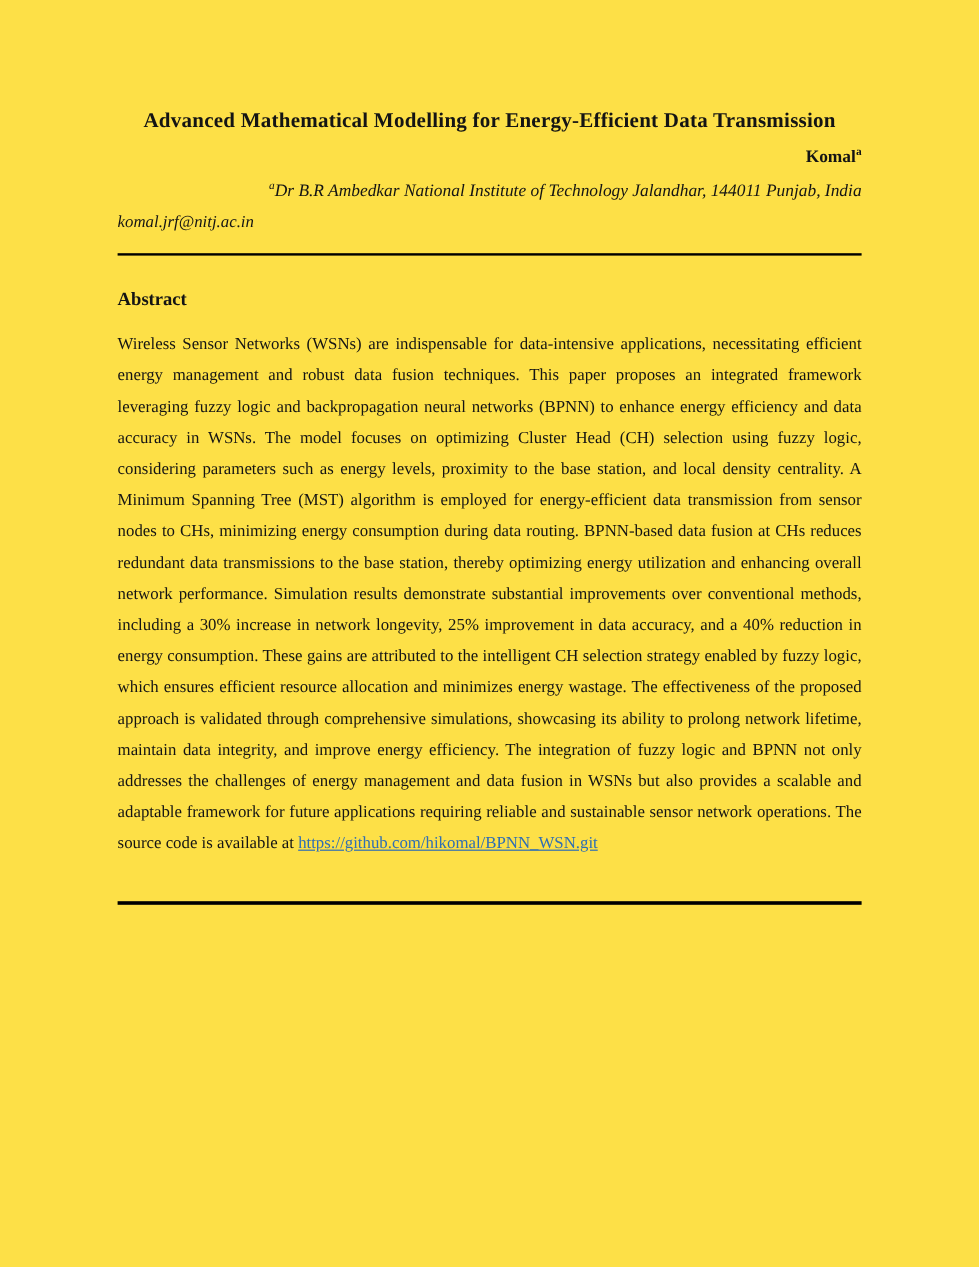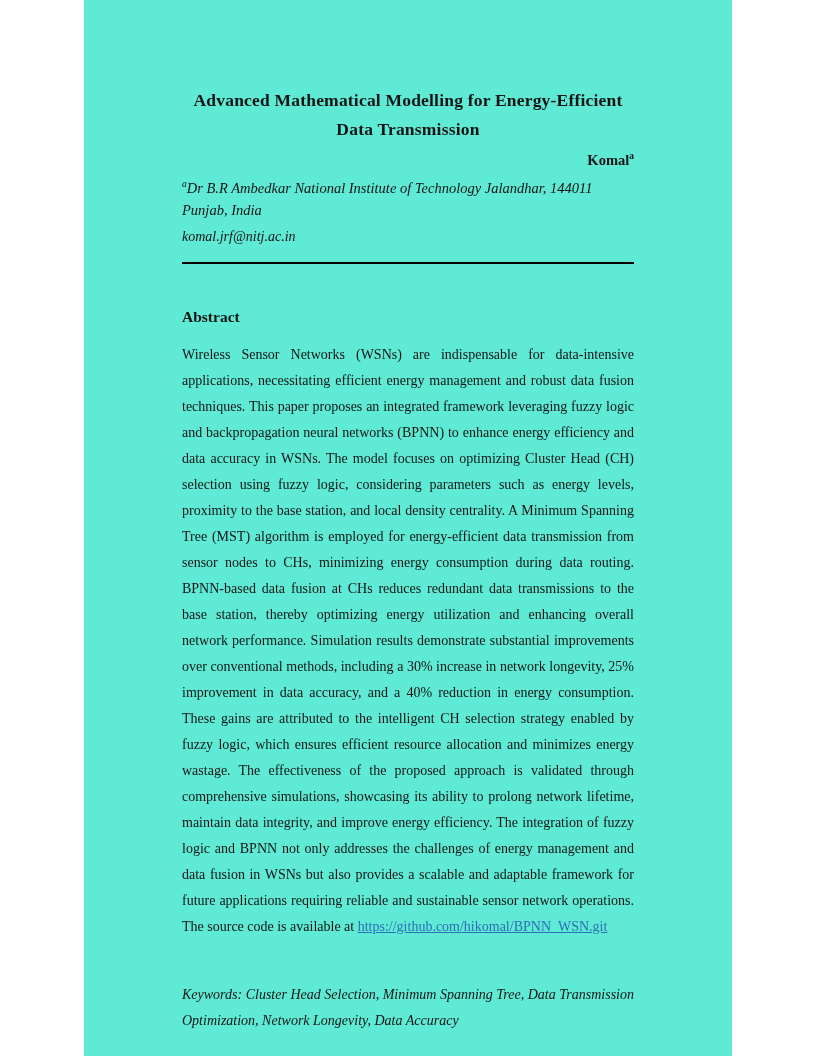--- a/index.html
+++ b/index.html
@@ -1,22 +1,22 @@
 <!DOCTYPE html>
 <html><head>
 <meta charset="utf-8">
 <style>
   * { margin: 0; padding: 0; box-sizing: border-box; }
   html, body { background: #ffffff; }
   .page {
     position: relative;
-    width: 648px;
+    width: 816px;
     height: 1056px;
     margin: 0 auto;
-    background: #5eead4;
+    background: #fde047;
     font-family: "Liberation Serif", "DejaVu Serif", serif;
     color: #141414;
     padding: 0 98px;
     overflow: hidden;
   }
   .title {
     margin-top: 86px;
     text-align: center;
     font-weight: bold;
     font-size: 17.5px;
@@ -26,40 +26,40 @@
   .author-line {
     margin-top: 5px;
     text-align: right;
     font-weight: bold;
     font-size: 14.5px;
     line-height: 22px;
   }
   sup { font-size: 9.5px; vertical-align: super; line-height: 0; }
   .affiliation {
     margin-top: 6px;
-    text-align: left;
+    text-align: right;
     font-style: italic;
     font-size: 14.5px;
     line-height: 22px;
   }
   .email {
     margin-top: 5px;
     text-align: left;
     font-style: italic;
     font-size: 14px;
     line-height: 22px;
   }
   .rule-top {
     margin-top: 14px;
     border: none;
     border-top: 2.5px solid #000000;
     height: 0;
   }
   .abstract-heading {
-    margin-top: 42px;
+    margin-top: 26px;
     font-weight: bold;
     font-size: 15.5px;
     line-height: 22px;
   }
   .abstract-body {
     margin-top: 14px;
     font-size: 14px;
     line-height: 26px;
     text-align: justify;
     text-justify: inter-word;
@@ -97,17 +97,16 @@
   <div class="affiliation"><sup>a</sup><span>Dr B.R Ambedkar National Institute of Technology Jalandhar, 144011 Punjab, India</span></div>
 
   <div class="email">komal.jrf@nitj.ac.in</div>
 
   <hr class="rule-top">
 
   <div class="abstract-heading">Abstract</div>
 
   <p class="abstract-body"><span>Wireless Sensor Networks (WSNs) are indispensable for data-intensive applications, necessitating efficient energy management and robust data fusion techniques. This paper proposes an integrated framework leveraging fuzzy logic and backpropagation neural networks (BPNN) to enhance energy efficiency and data accuracy in WSNs. The model focuses on optimizing Cluster Head (CH) selection using fuzzy logic, considering parameters such as energy levels, proximity to the base station, and local density centrality. A Minimum Spanning Tree (MST) algorithm is employed for energy-efficient data transmission from sensor nodes to CHs, minimizing energy consumption during data routing. BPNN-based data fusion at CHs reduces redundant data transmissions to the base station, thereby optimizing energy utilization and enhancing overall network performance. Simulation results demonstrate substantial improvements over conventional methods, including a 30% increase in network longevity, 25% improvement in data accuracy, and a 40% reduction in energy consumption. These gains are attributed to the intelligent CH selection strategy enabled by fuzzy logic, which ensures efficient resource allocation and minimizes energy wastage. The effectiveness of the proposed approach is validated through comprehensive simulations, showcasing its ability to prolong network lifetime, maintain data integrity, and improve energy efficiency. The integration of fuzzy logic and BPNN not only addresses the challenges of energy management and data fusion in WSNs but also provides a scalable and adaptable framework for future applications requiring reliable and sustainable sensor network operations. The source code is available at </span><a class="source-link" id="source-code-link" style="color: rgb(46, 110, 181);">https://github.com/hikomal/BPNN_WSN.git</a></p>
 
-  <p class="keywords">Keywords: Cluster Head Selection, Minimum Spanning Tree, Data Transmission Optimization, Network Longevity, Data Accuracy</p>
 
   <hr class="rule-bottom">
 
 </div>
 
 </body></html>

